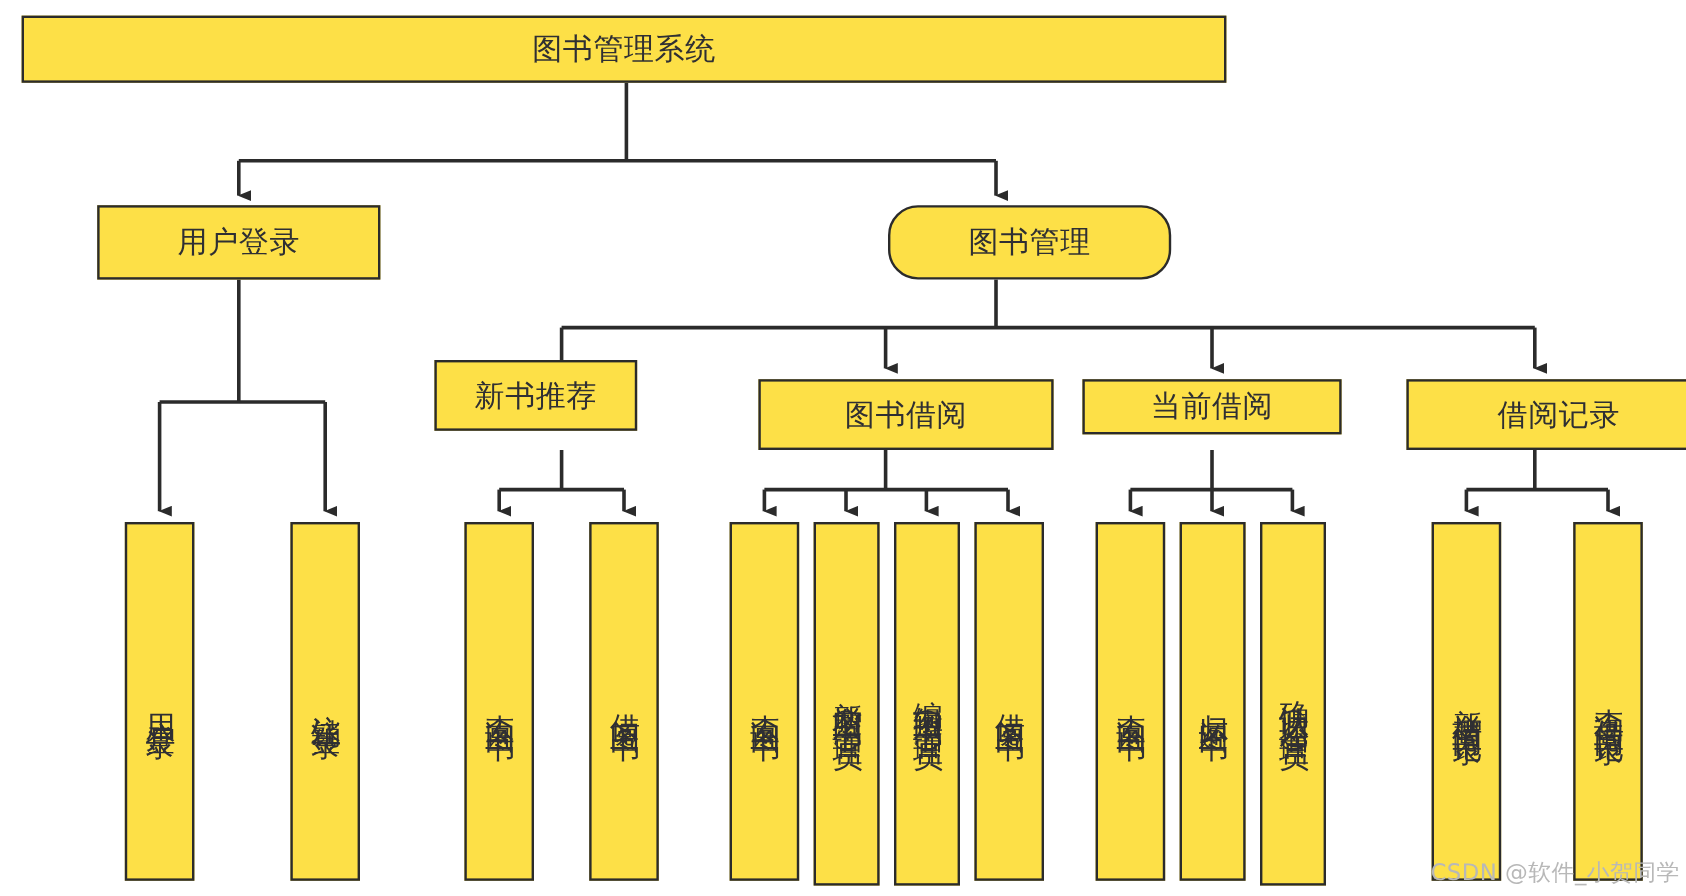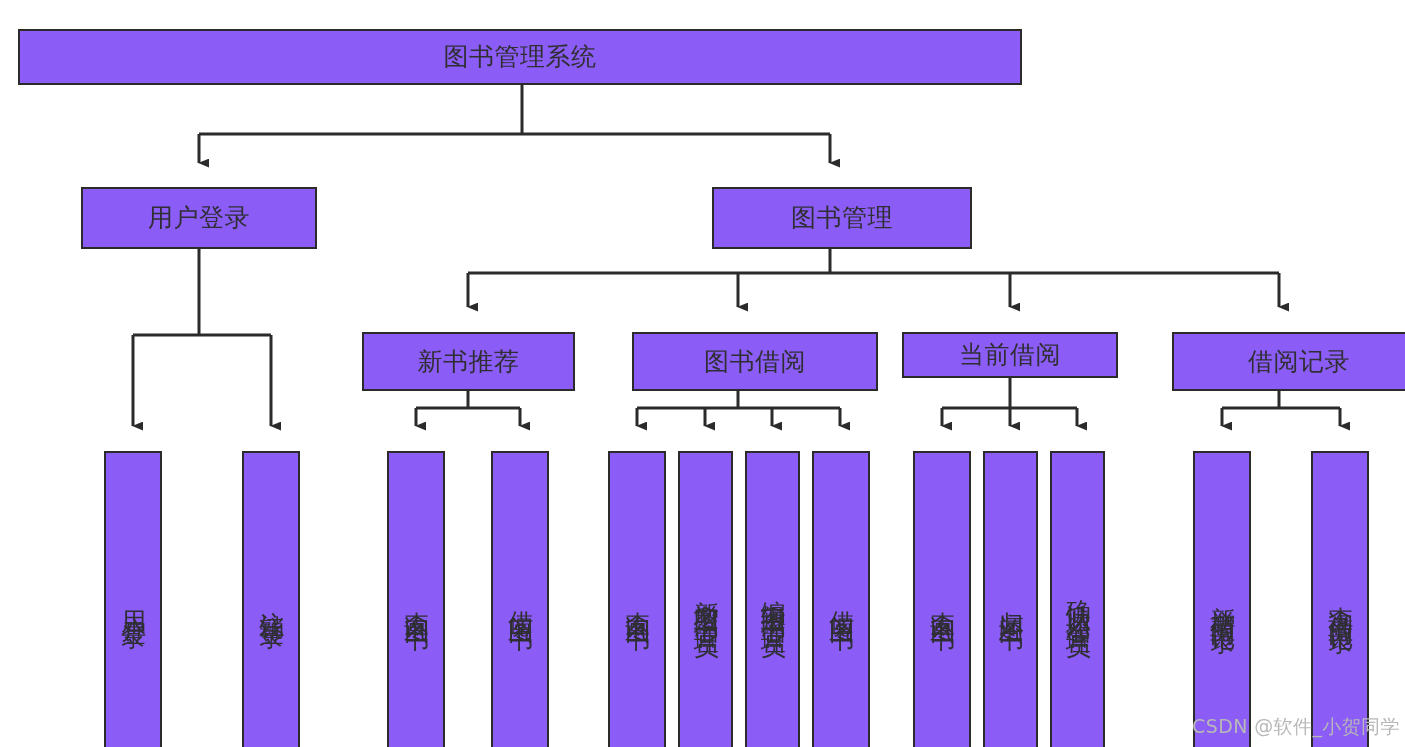--- a/index.html
+++ b/index.html
@@ -23,27 +23,26 @@
     position: absolute;
     left: 0;
     top: 0;
     width: 1405px;
     height: 747px;
     pointer-events: none;
   }
   .node {
     position: absolute;
     box-sizing: border-box;
-    background: #8b5cf6;
+    background: #fde047;
     border: 2.4px solid #2b2b2b;
     display: flex;
     align-items: center;
     justify-content: center;
     overflow: hidden;
-    margin-top: 16px;
   }
   .node .label {
     color: #2f2f33;
     line-height: 1.18;
     white-space: pre;
     text-align: center;
   }
   .node.horiz .label {
     font-size: 25px;
     letter-spacing: 0.5px;
@@ -127,25 +126,25 @@
     </g>
   </svg>
 
   <div class="node root horiz" style="left:18px; top:13px; width:1004px; height:56px;">
     <span class="label">图书管理系统</span>
   </div>
 
   <div class="node horiz" style="left:81px; top:171px; width:236px; height:62px;">
     <span class="label">用户登录</span>
   </div>
-  <div class="node horiz" style="left:712px; top:171px; width:260px; height:62px;">
+  <div class="node horiz" style="left:740px; top:171px; width:236px; height:62px;border-radius:25px;">
     <span class="label">图书管理</span>
   </div>
 
-  <div class="node horiz" style="left:362px; top:316px; width:213px; height:59px;">
+  <div class="node horiz" style="left:362px; top:300px; width:169px; height:59px;">
     <span class="label">新书推荐</span>
   </div>
   <div class="node horiz" style="left:632px; top:316px; width:246px; height:59px;">
     <span class="label">图书借阅</span>
   </div>
   <div class="node horiz" style="left:902px; top:316px; width:216px; height:46px;">
     <span class="label">当前借阅</span>
   </div>
   <div class="node horiz" style="left:1172px; top:316px; width:254px; height:59px;">
     <span class="label">借阅记录</span>

